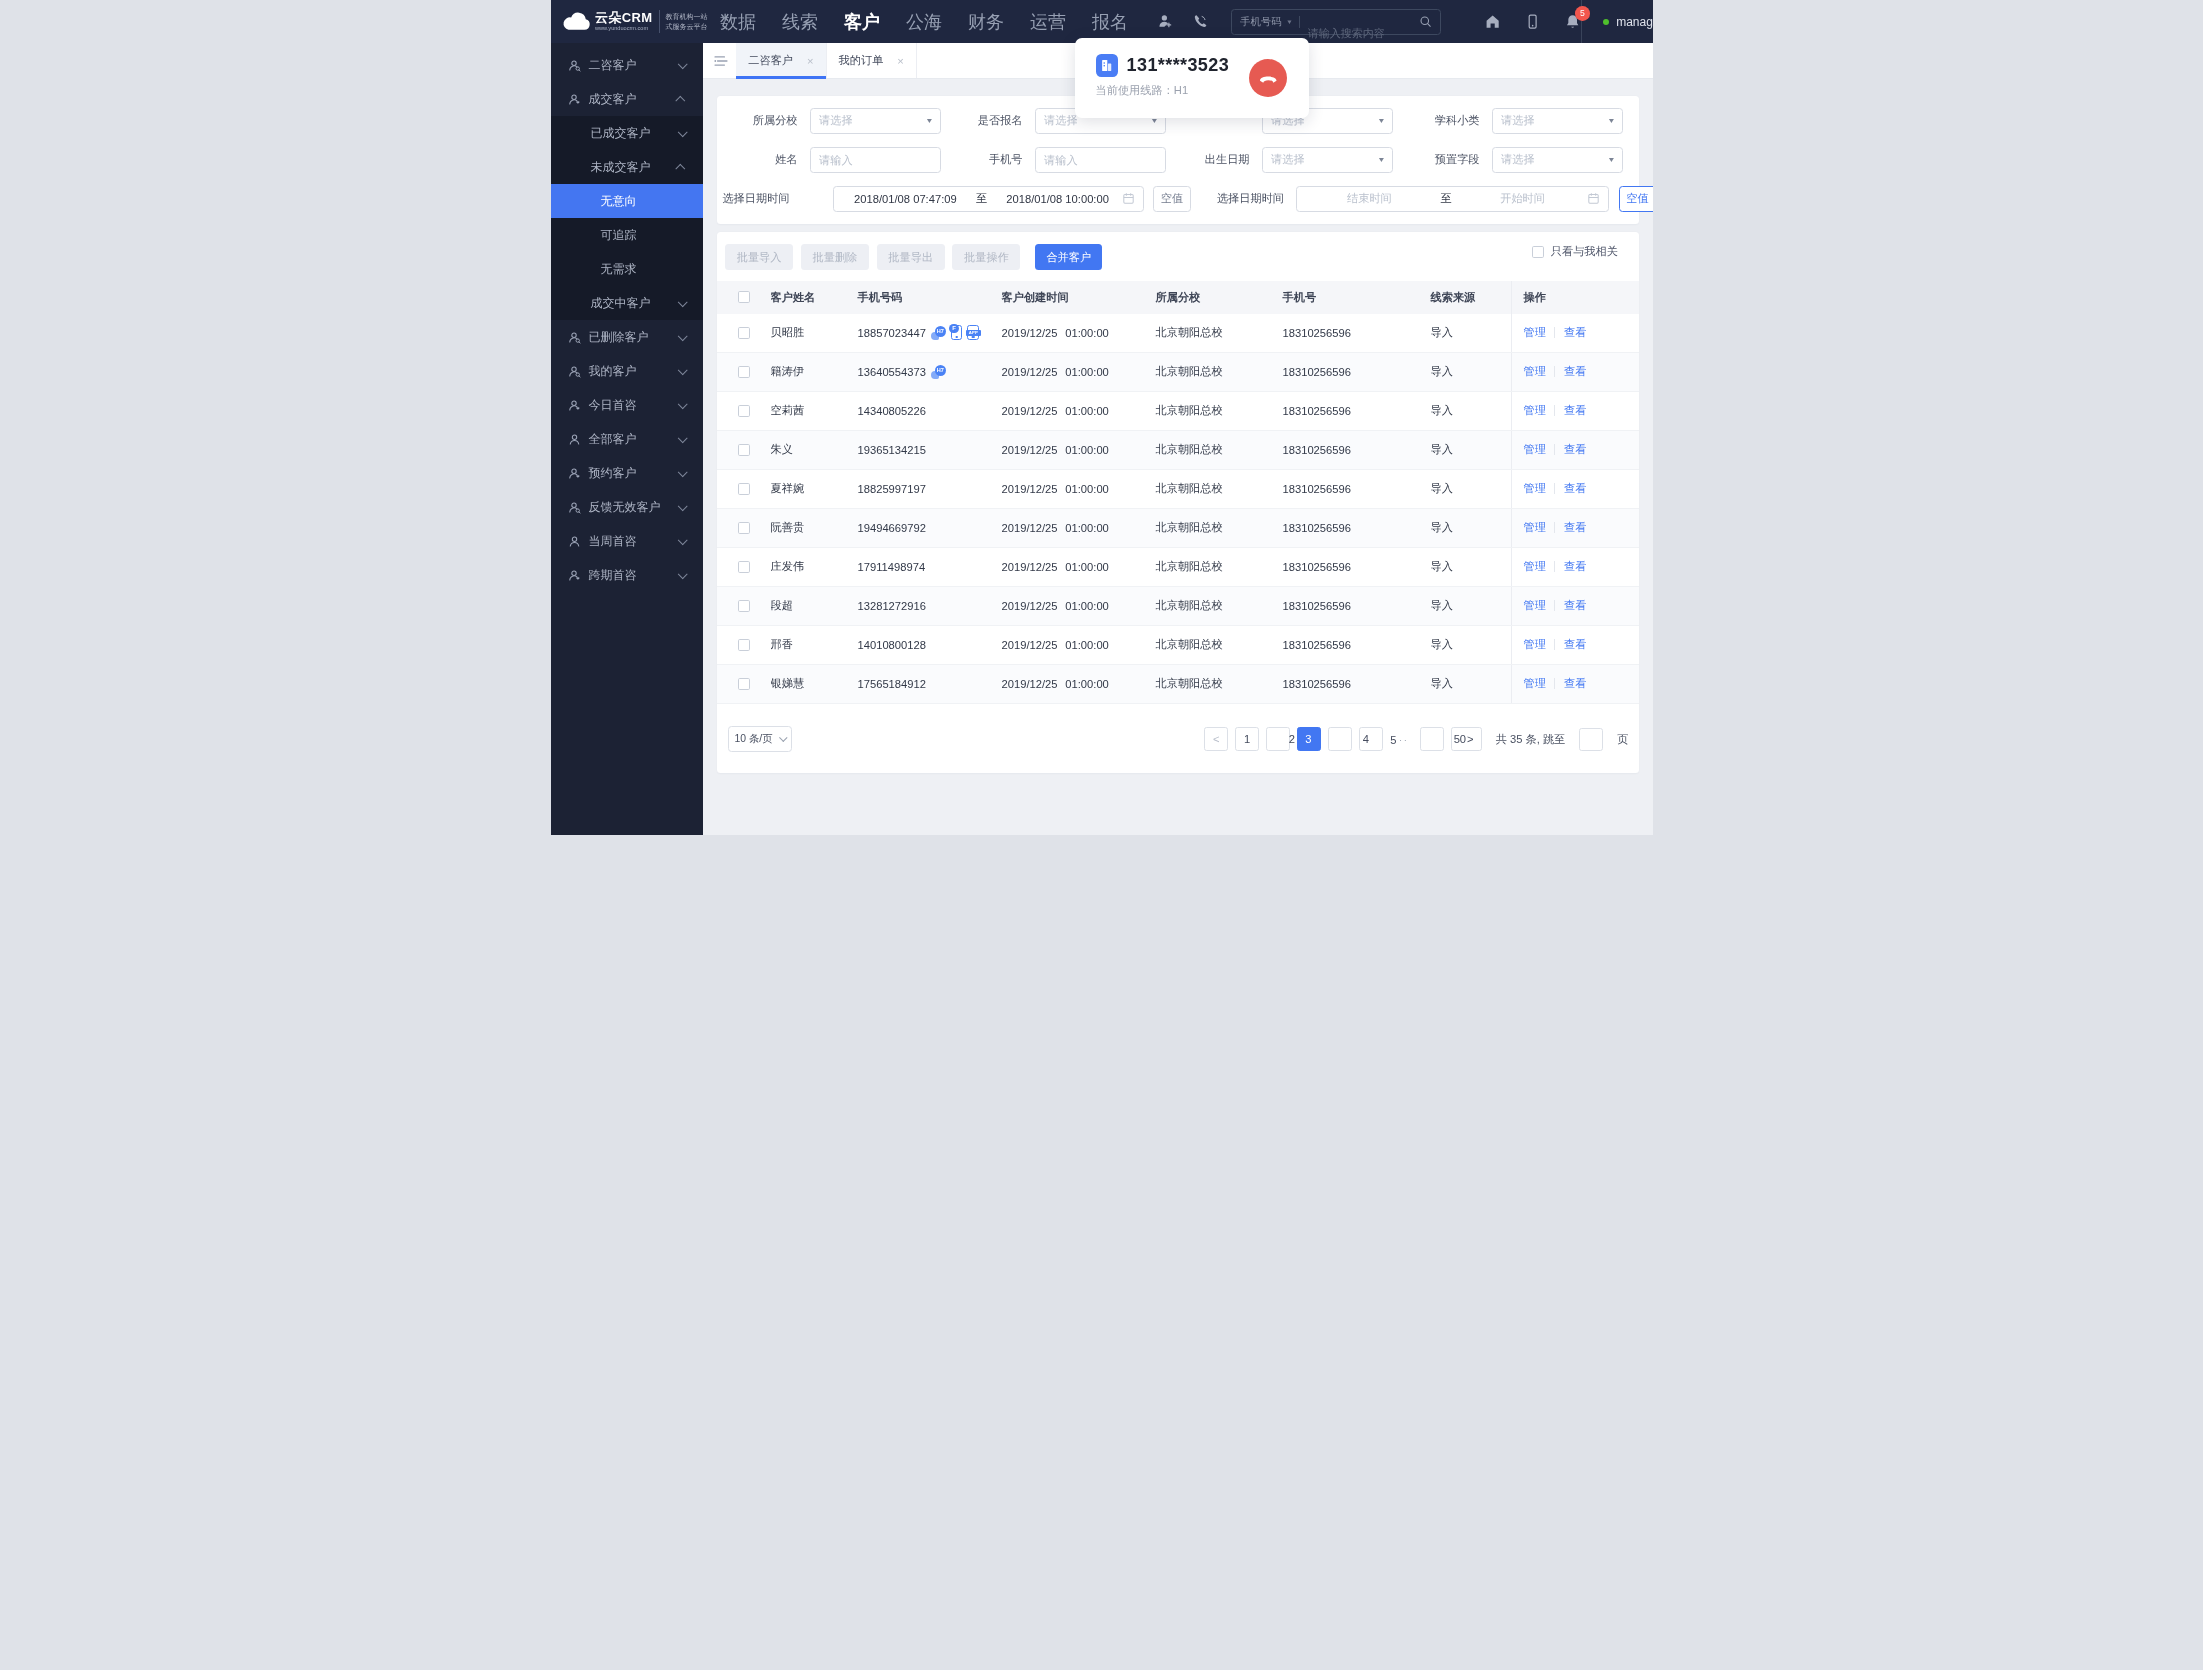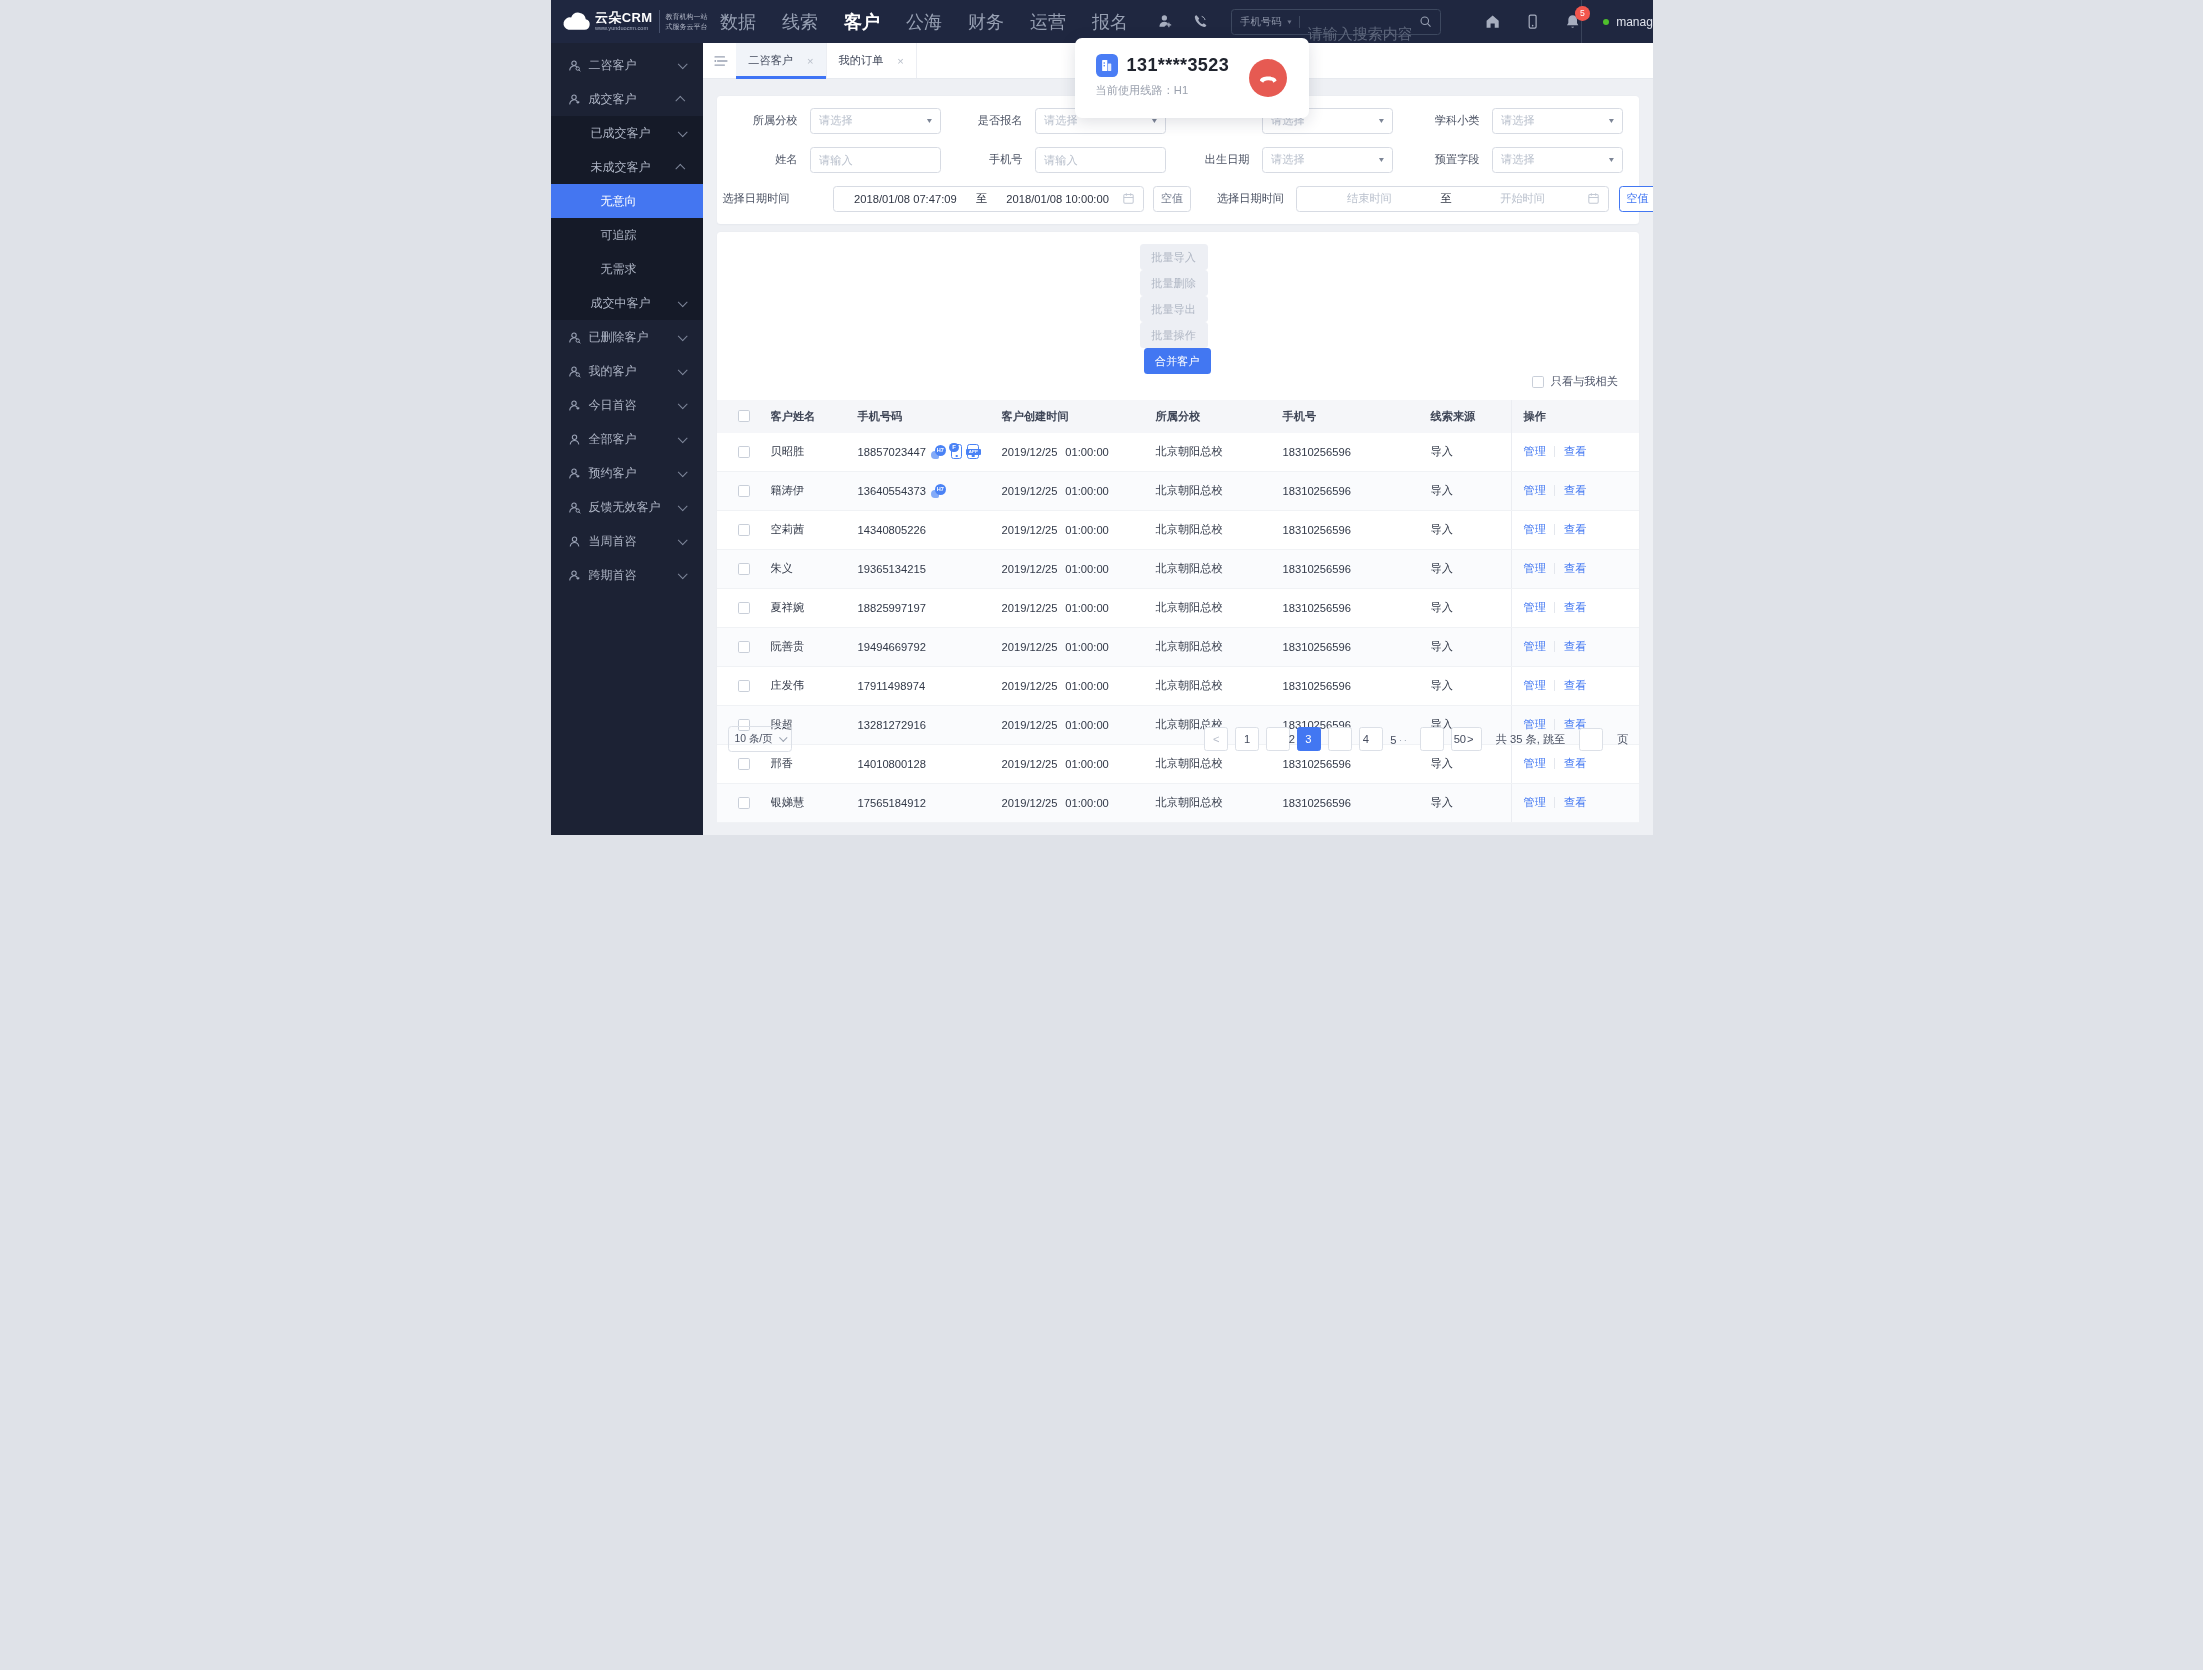--- a/index.html
+++ b/index.html
@@ -16,21 +16,21 @@
   .nav{display:flex;gap:26px;margin-left:17.3px;flex:none;}
   .nav-item{color:#97a0b3;font-size:18px;cursor:pointer;white-space:nowrap;}
   .nav-item.active{color:#fff;font-weight:bold;}
   .top-act{display:flex;gap:19px;margin-left:29px;flex:none;}
   .tico{width:16.4px;height:16.4px;color:#a7aebf;cursor:pointer;display:inline-flex;}
   .tico svg{width:100%;height:100%;}
   .searchbox{margin-left:22.5px;width:210px;height:26px;border:0.9px solid #3d485f;border-radius:3.5px;display:flex;align-items:center;padding:0 7.8px;box-sizing:border-box;gap:6px;flex:none;}
   .s-cat{display:flex;align-items:center;gap:4.3px;color:#8d95a8;font-size:10.4px;cursor:pointer;white-space:nowrap;}
   .caret-dn{font-size:7px;color:#6c7489;font-style:normal;transform:scaleY(.9);}
   .s-div{width:0.9px;height:12px;background:#3d485f;}
-  .s-input{flex:1;min-width:0;background:transparent;border:none;outline:none;color:#c6ccd8;font-size:15px;margin-top:23px;}
+  .s-input{flex:1;min-width:0;background:transparent;border:none;outline:none;color:#c6ccd8;font-size:11px;margin-top:23px;}
   .s-input::placeholder{color:#5d667b;}
   .s-ic{width:13px;height:13px;color:#9aa2b4;cursor:pointer;flex:none;}
   .top-icons{display:flex;gap:22.5px;margin-left:43px;align-items:center;flex:none;}
   .top-icons .tico{width:17.3px;height:17.3px;}
   .bell-wrap{position:relative;}
   .badge{position:absolute;top:-7px;right:-8.6px;background:#f2564d;color:#fff;border-radius:50%;min-width:14.7px;height:14.7px;font-size:8.6px;display:flex;align-items:center;justify-content:center;font-style:normal;}
   .user{margin-left:auto;border-left:0.9px solid #39435a;height:43px;display:flex;align-items:center;padding:0 17.3px 0 21px;gap:7px;cursor:pointer;flex:none;}
   .dot{width:6px;height:6px;border-radius:50%;background:#4fc02c;}
   .uname{color:#dfe3ec;font-size:12px;}
   
@@ -79,21 +79,21 @@
   .empty-btn{margin-left:9.5px;width:38px;height:26px;border:0.9px solid #d7dbe3;border-radius:3.5px;background:#fff;color:#747c8e;font-size:11.2px;display:flex;align-items:center;justify-content:center;cursor:pointer;flex:none;box-sizing:border-box;}
   .empty-btn.active{border-color:#4277f2;color:#4277f2;}
   .cond-row{display:flex;align-items:center;justify-content:flex-end;height:36px;padding-right:5.2px;gap:13px;}
   .collapse{color:#4277f2;font-size:11.2px;display:flex;gap:6px;align-items:center;cursor:pointer;}
   .chev-b{width:6px;height:6px;border-right:1.2px solid #4277f2;border-bottom:1.2px solid #4277f2;transform:rotate(-135deg) translateY(-1.7px);}
   .filter-btn{width:55px;height:28px;background:#4277f2;color:#fff;border-radius:3.5px;border:none;font-size:12px;cursor:pointer;}
   .icon-btn{width:28px;height:28px;border:0.9px solid #d7dbe3;border-radius:3.5px;background:#fff;display:flex;align-items:center;justify-content:center;color:#6f7786;cursor:pointer;box-sizing:border-box;}
   .icon-btn svg{width:14px;height:14px;}
   
   .tcard{height:541px;box-sizing:border-box;padding-top:12px;position:relative;}
-  .toolbar{display:flex;align-items:center;padding:0 8.6px;flex-direction:column;}
+  .toolbar{display:flex;align-items:flex-start;padding:0 8.6px;}
   .tb-btn{width:68px;height:26px;background:#edeff4;color:#b0b7c4;border:none;border-radius:3.5px;font-size:11.2px;margin-right:7.8px;cursor:pointer;}
   .tb-btn.primary{background:#4277f2;color:#fff;width:67px;margin-left:7px;}
   .only-mine{margin-left:auto;display:flex;align-items:center;gap:7px;padding-right:12px;color:#4d5468;font-size:11.2px;}
   .cb{width:12px;height:12px;border:0.9px solid #c9cfd9;border-radius:1.7px;background:#fff;display:inline-block;cursor:pointer;box-sizing:border-box;}
   .thead{display:flex;align-items:center;height:33px;background:#f5f6f9;margin-top:10.4px;font-weight:bold;color:#3e4556;font-size:11.2px;}
   .trow{display:flex;align-items:center;height:38px;border-bottom:0.9px solid #f0f2f5;font-size:11.2px;color:#323948;background:#fff;}
   .trow:nth-child(even){background:#fafbfd;}
   .c-check{width:54px;display:flex;justify-content:center;flex:none;}
   .c-name{width:87px;flex:none;white-space:nowrap;overflow:hidden;}
   .c-phone{width:144px;flex:none;display:flex;align-items:center;white-space:nowrap;}

